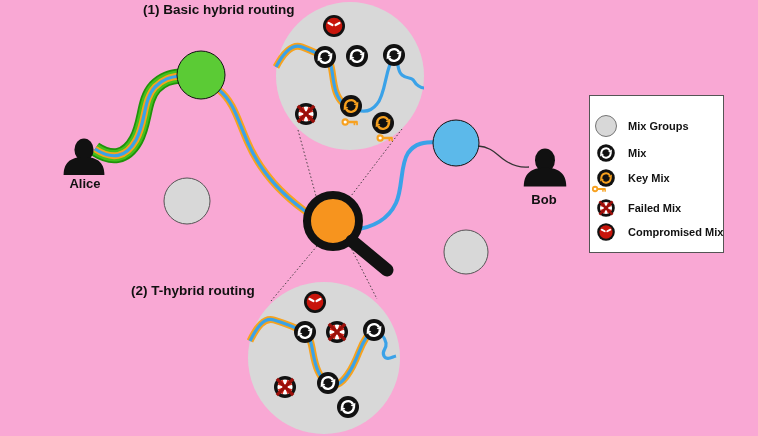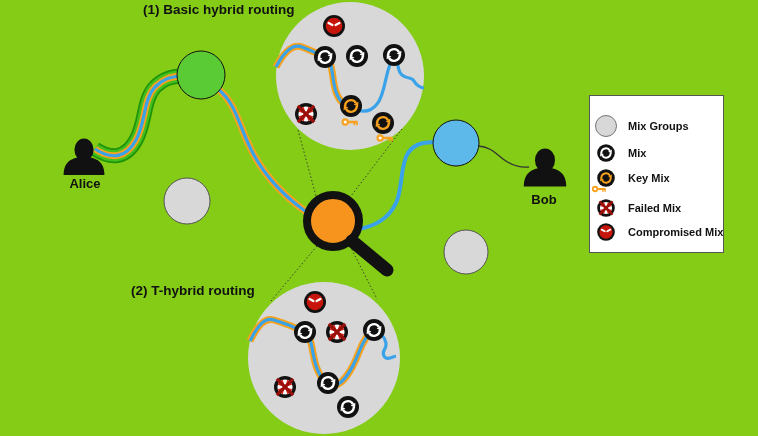--- a/index.html
+++ b/index.html
@@ -1,17 +1,17 @@
 <!DOCTYPE html>
 <html style="--c-mix-group-fill: #d8d8d8; --c-entry-group-fill: #5bcb35; --c-exit-group-fill: #5cb9ea; --c-magnified-group-fill: #f7941e; --c-path-orange: #f6a21f; --c-path-blue: #3aa2e8; --c-path-green: #44c01d; --c-path-green-edge: #1f930a; --c-icon-black: #111111; --c-failed-red: #d42b1e; --c-failed-x-red: #9b0f0a; --c-compromised-red: #c8150b; --c-key-orange: #f7a11f;"><head>
 <meta charset="utf-8">
 <style>
   html,body { margin:0; padding:0; background:#ffffff; }
   #stage {
-    position:relative; width:758px; height:436px; background:#84cc16;
+    position:relative; width:758px; height:436px; background:#f9a8d4;
     font-family:"Liberation Sans", sans-serif; overflow:hidden;
   }
   svg { display:block; }
   text { font-family:"Liberation Sans", sans-serif; fill:#111111; }
   .title { font-size:13.5px; font-weight:bold; }
   .actor-label { font-size:13px; font-weight:bold; text-anchor:middle; }
   .legend-label { font-size:11px; font-weight:bold; }
 </style>
 </head>
 <body>

